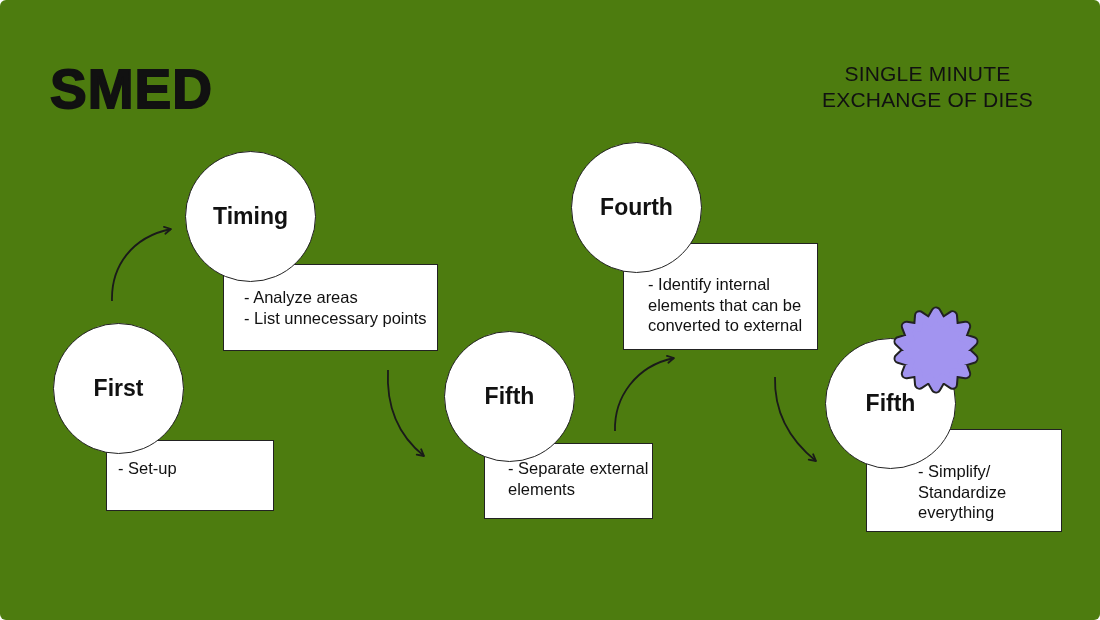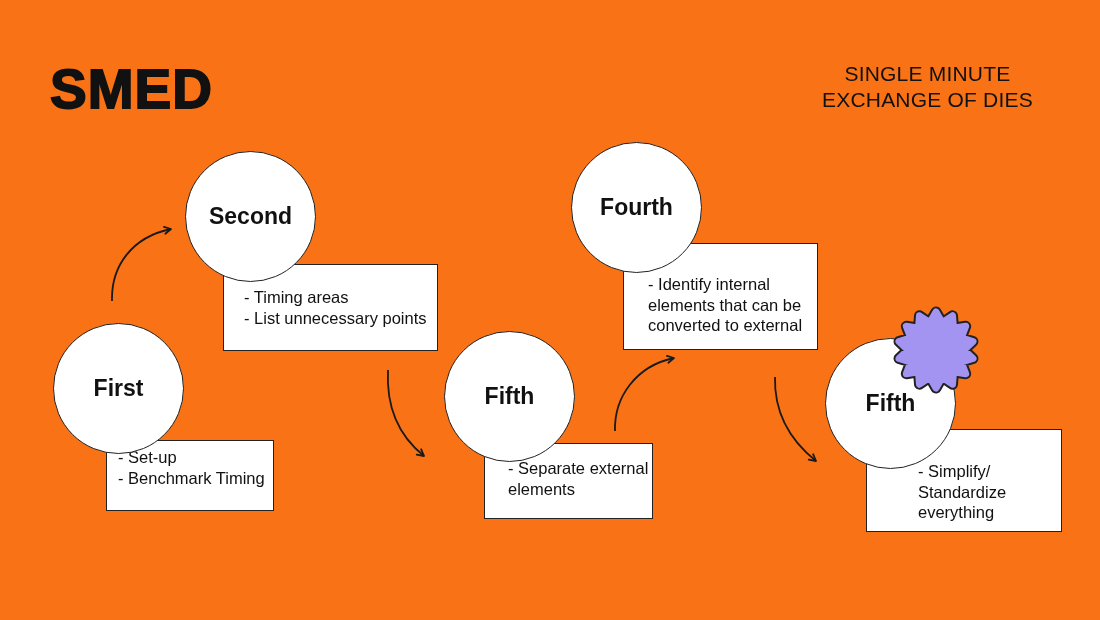--- a/index.html
+++ b/index.html
@@ -1,22 +1,23 @@
 <!DOCTYPE html>
 <html><head>
 <meta charset="utf-8">
 <style>
   html,body{margin:0;padding:0;}
   .canvas{
     position:relative;
     width:1100px;height:620px;
-    background:#f97316;
+    background:#4d7c0f;
     font-family:"Liberation Sans",sans-serif;
     color:#111;
     overflow:hidden;
+    border-radius:6px;
   }
   
   .title{
     position:absolute;left:50px;top:62px;
     margin:0;
     font-size:55px;line-height:55px;font-weight:bold;
     letter-spacing:1px;
     -webkit-text-stroke:1.8px #111;
   }
   .subtitle{
@@ -27,21 +28,21 @@
   }
   
   .arrows{position:absolute;left:0;top:0;width:1100px;height:620px;}
   
   .note{
     position:absolute;box-sizing:border-box;
     background:#fff;border:1.5px solid #222;
     font-size:16.5px;line-height:20.5px;
   }
   .note .line{white-space:nowrap;}
-  .n1{left:106px;top:440px;width:168px;height:71px;padding:6px 0 0 11px;}
+  .n1{left:106px;top:440px;width:168px;height:71px;padding:17px 0 0 11px;}
   .n2{left:223px;top:264px;width:215px;height:87px;padding:22px 0 0 20px;}
   .n3{left:484px;top:443px;width:169px;height:76px;padding:14px 0 0 23px;}
   .n4{left:623px;top:243px;width:195px;height:107px;padding:30px 0 0 24px;}
   .n5{left:866px;top:429px;width:196px;height:103px;padding:31px 0 0 51px;}
   
   .circle{
     position:absolute;box-sizing:border-box;
     width:131px;height:131px;border-radius:50%;
     background:#fff;border:1.5px solid #222;
     display:flex;align-items:center;justify-content:center;
@@ -74,24 +75,23 @@
       </marker>
     </defs>
     <path d="M112,301 C111,266 132,237 171,229" fill="none" stroke="#1a1a1a" stroke-width="1.8" marker-end="url(#ah)"></path>
     <path d="M388,370 C386,408 399,436 424,456" fill="none" stroke="#1a1a1a" stroke-width="1.8" marker-end="url(#ah)"></path>
     <path d="M615,431 C614,397 636,366 674,358" fill="none" stroke="#1a1a1a" stroke-width="1.8" marker-end="url(#ah)"></path>
     <path d="M775,377 C774,413 791,441 816,461" fill="none" stroke="#1a1a1a" stroke-width="1.8" marker-end="url(#ah)"></path>
   </svg>
 
   <div class="note n1">
     <div class="line">- Set-up</div>
-    <div class="line">- Benchmark Timing</div>
   </div>
   <div class="note n2">
-    <div class="line">- Timing areas</div>
+    <div class="line">- Analyze areas</div>
     <div class="line">- List unnecessary points</div>
   </div>
   <div class="note n3">
     <div class="line">- Separate external</div>
     <div class="line">elements</div>
   </div>
   <div class="note n4">
     <div class="line">- Identify internal</div>
     <div class="line">elements that can be</div>
     <div class="line">converted to external</div>
@@ -99,21 +99,21 @@
   <div class="note n5">
     <div class="line">- Simplify/</div>
     <div class="line">Standardize</div>
     <div class="line">everything</div>
   </div>
 
   <div class="circle c1">
     <span>First</span>
   </div>
   <div class="circle c2">
-    <span>Second</span>
+    <span>Timing</span>
   </div>
   <div class="circle c3">
     <span>Fifth</span>
   </div>
   <div class="circle c5">
     <span>Fifth</span>
   </div>
   <div class="circle c4">
     <span>Fourth</span>
   </div>

